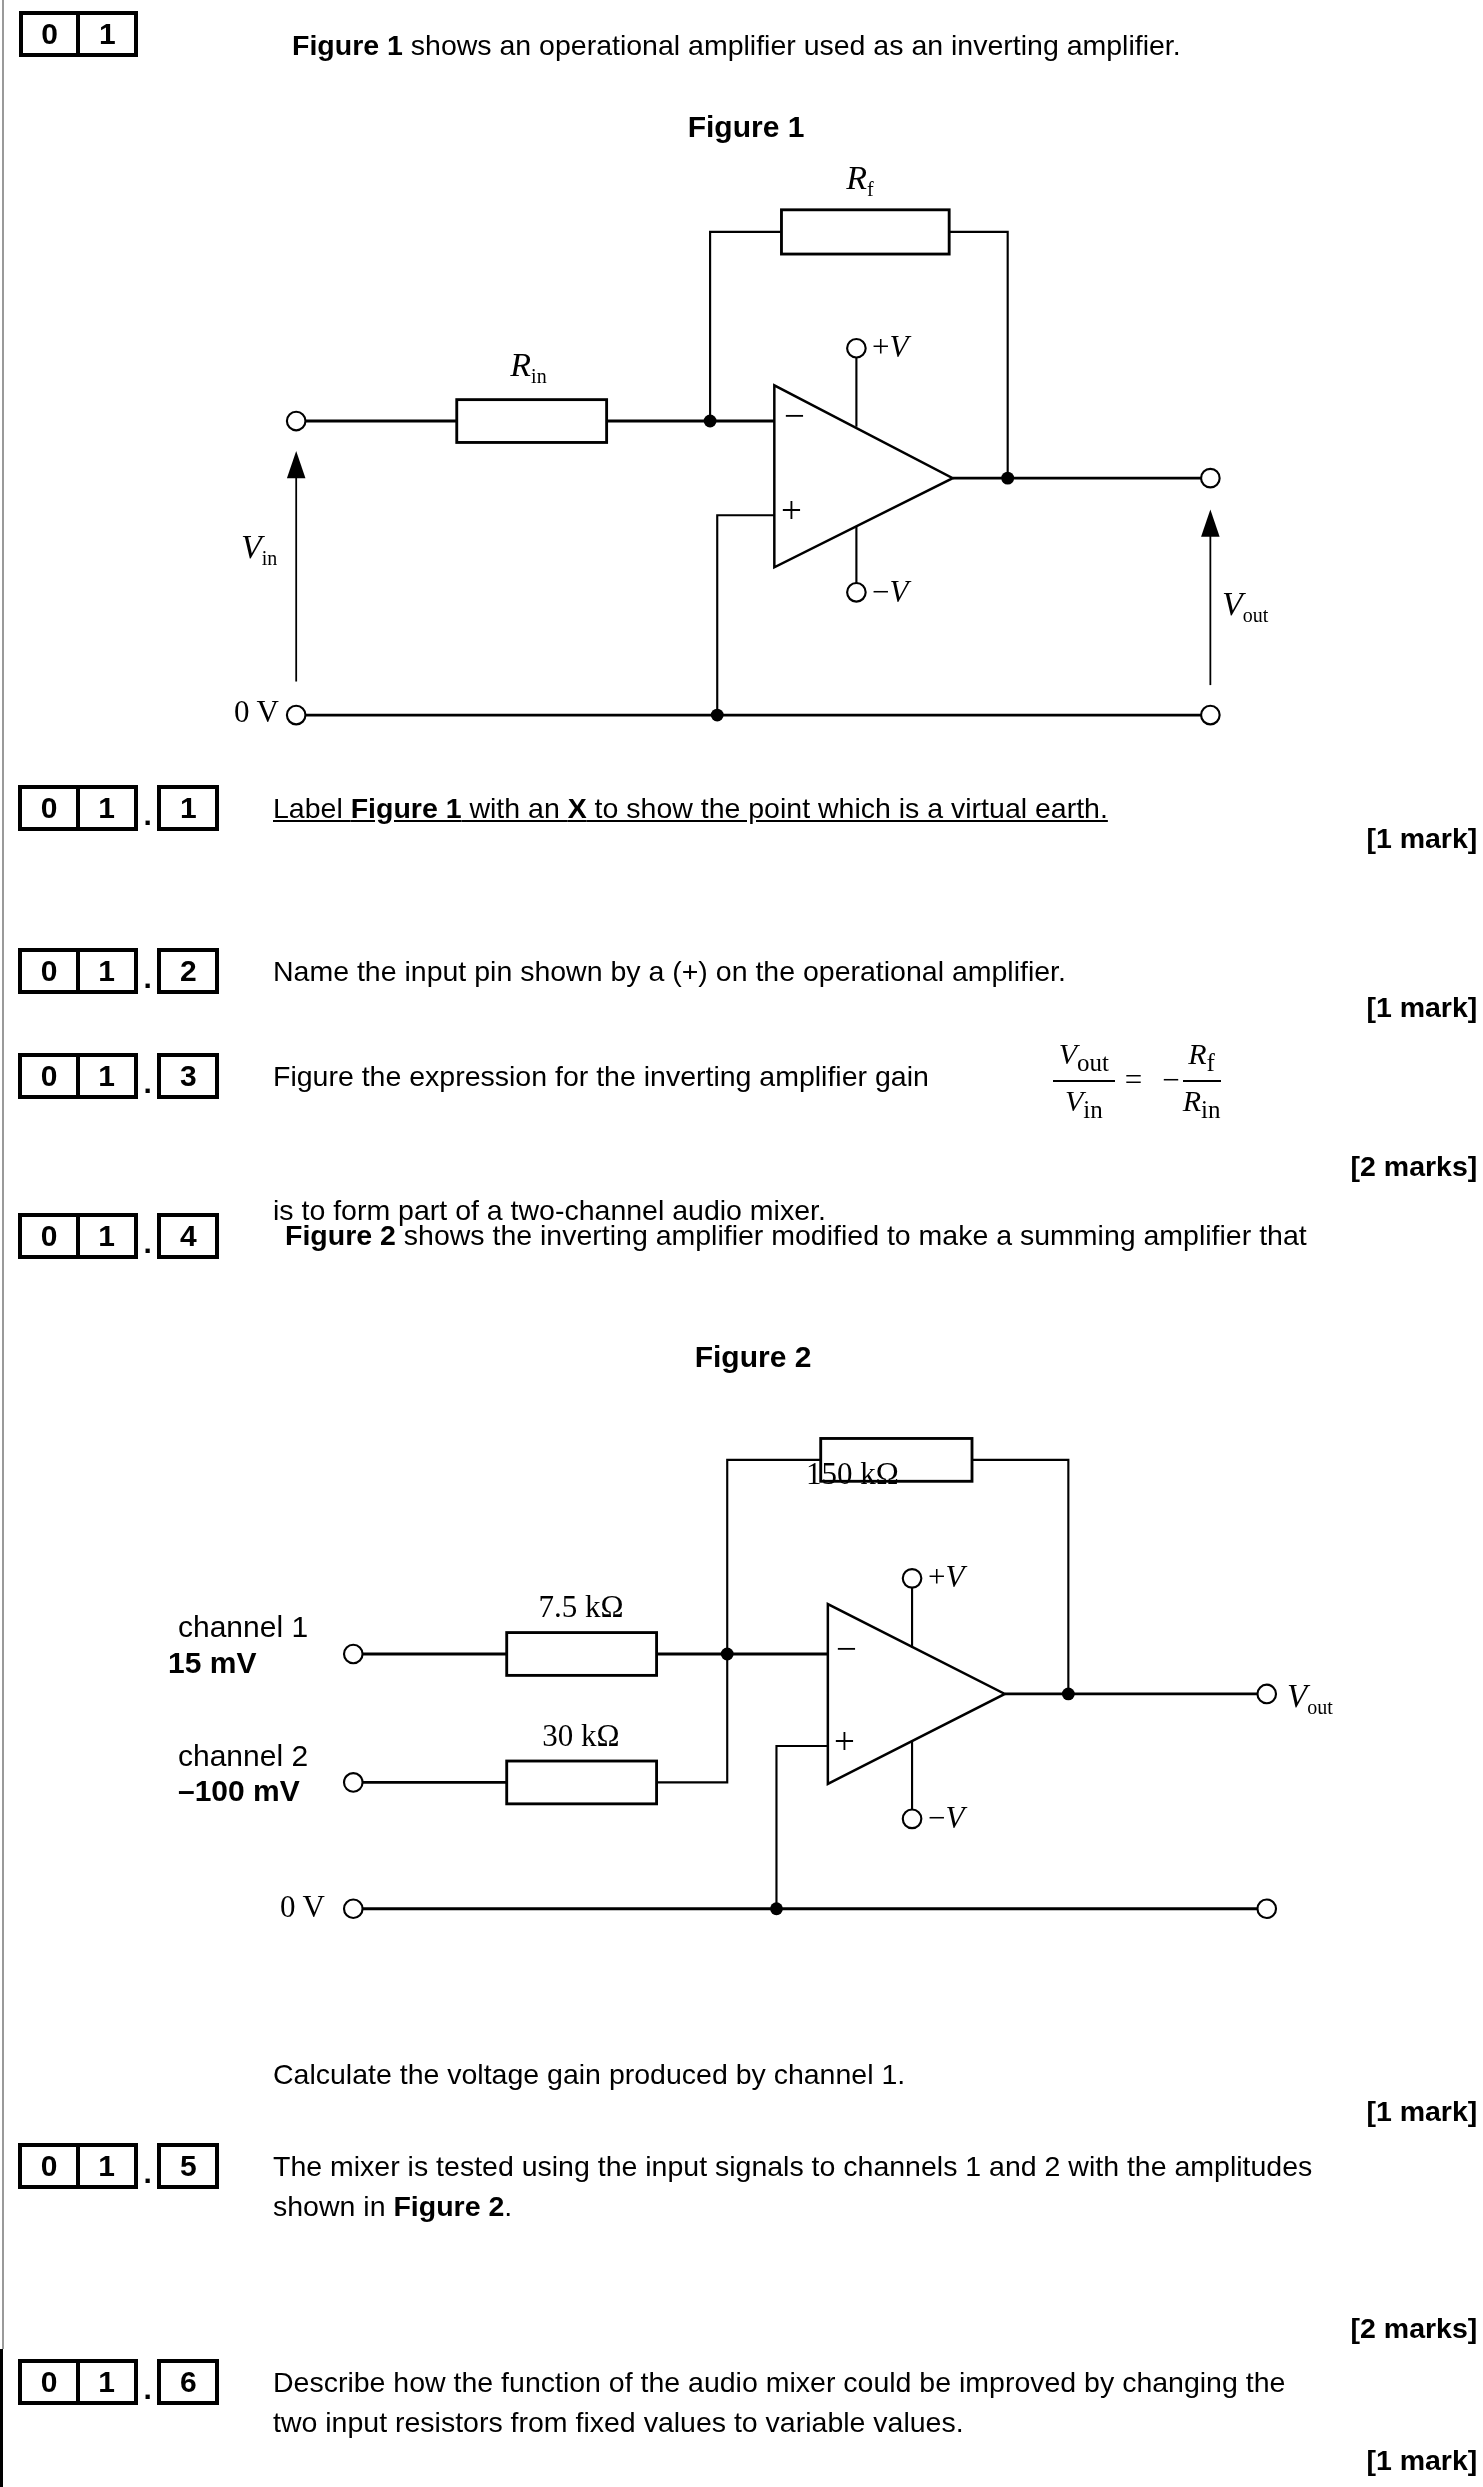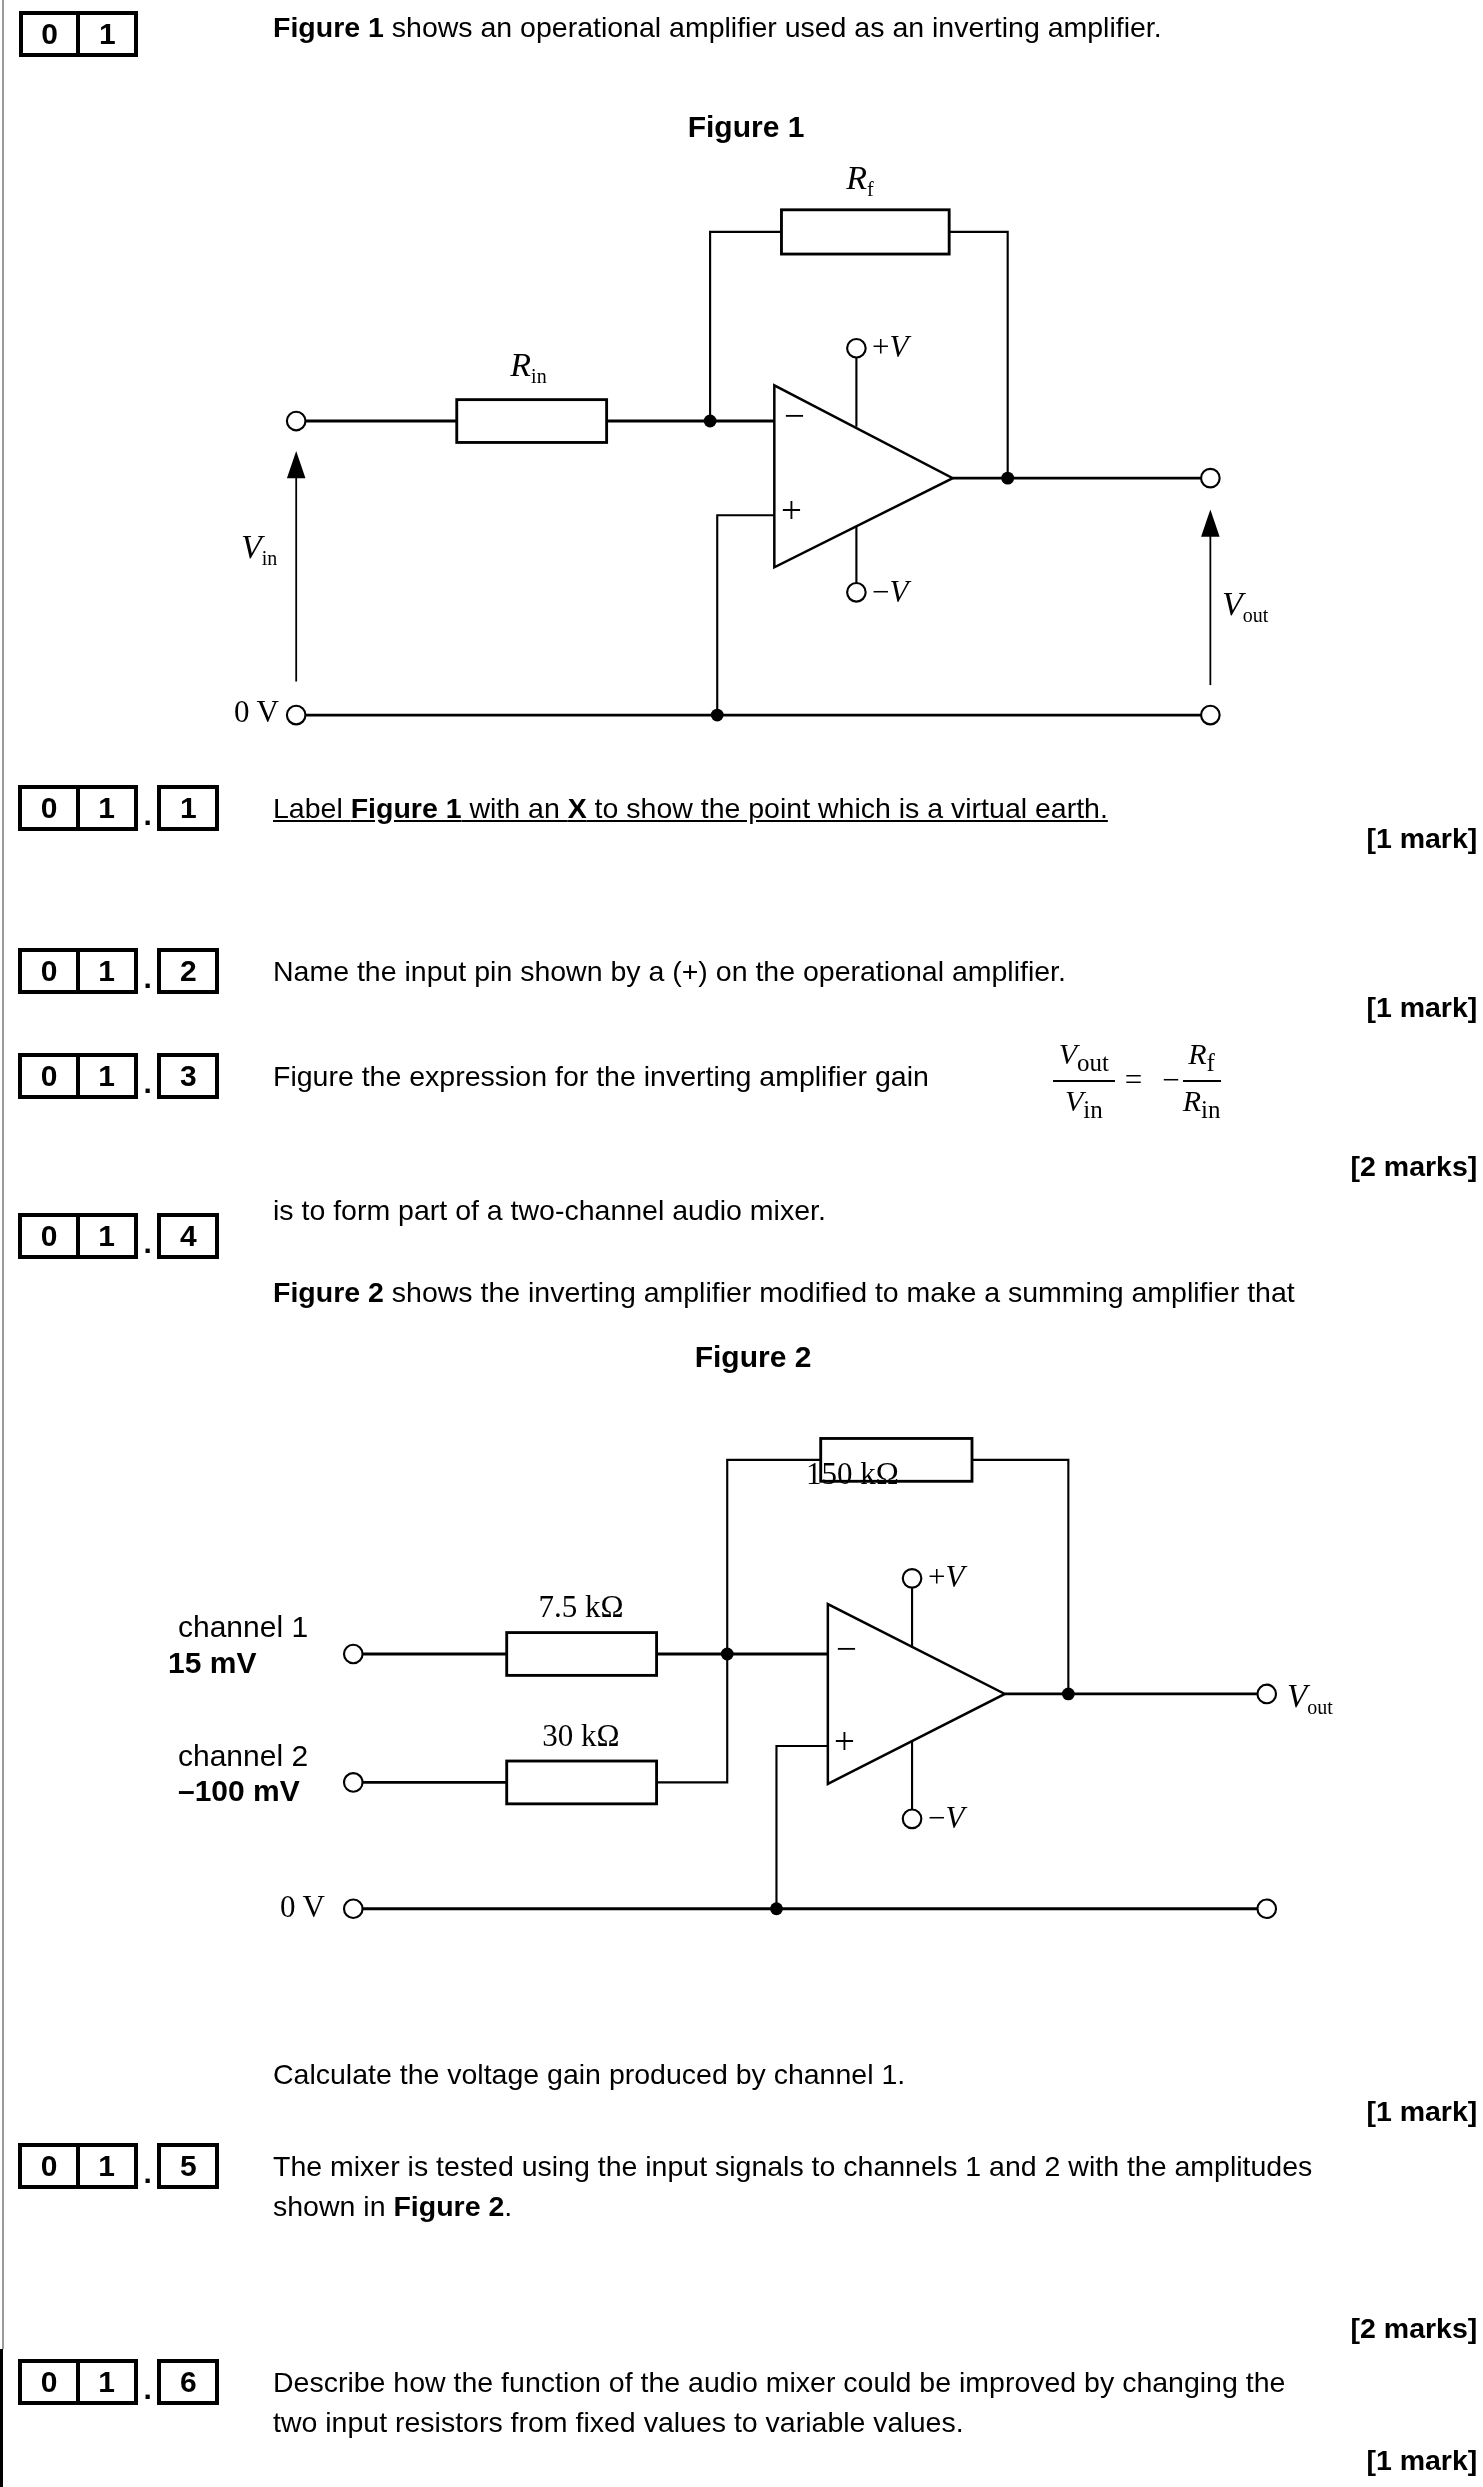--- a/index.html
+++ b/index.html
@@ -52,21 +52,21 @@
 
   <div class="abs" style="left:2.1px;top:0;width:2.1px;height:2349px;background:#9a9a9a;"></div>
   <div class="abs" style="left:0;top:2349px;width:2.9px;height:138px;background:#000;"></div>
 
   <div class="qnum" style="left:18.6px;top:10.7px;">
     <div class="cellpair">
       <div class="cell">0</div>
       <div class="cell">1</div>
     </div>
   </div>
-  <div class="qtext" style="top:7px;">
+  <div class="qtext" style="top:25px;margin-left:19px;">
     <span class="b">Figure 1</span><span> shows an operational amplifier used as an inverting amplifier.</span>
   </div>
 
   <div class="ctitle" style="left:628px;top:110px;width:236px;">Figure 1</div>
 
   <svg style="left:0;top:0;" width="1483" height="785" viewBox="0 0 2078 1100">
 
     <circle cx="415" cy="590" r="13" fill="#fff" stroke="#000" stroke-width="3"></circle>
     <line x1="428" y1="590" x2="640" y2="590" stroke="#000" stroke-width="4"></line>
     <rect x="640" y="560" width="210" height="60" fill="#fff" stroke="#000" stroke-width="4"></rect>
@@ -175,21 +175,21 @@
   <div class="mark" style="top:1150px;">[2 marks]</div>
 
   <div class="qnum" style="left:18px;top:1213px;">
     <div class="cellpair">
       <div class="cell">0</div>
       <div class="cell">1</div>
     </div>
     <div class="sep">.</div>
     <div class="cell single">4</div>
   </div>
-  <div class="qtext" style="top:1272px;">
+  <div class="qtext" style="top:1215px;margin-left:12px;">
     <span class="b">Figure 2</span><span> shows the inverting amplifier modified to make a summing amplifier that</span>
   </div>
   <div class="qtext" style="top:1190px;">
     <span>is to form part of a two-channel audio mixer.</span>
   </div>
 
   <div class="ctitle" style="left:635px;top:1340px;width:236px;">Figure 2</div>
 
   <svg style="left:0;top:1320px;" width="1483" height="628" viewBox="0 1850 2078 880">
 

